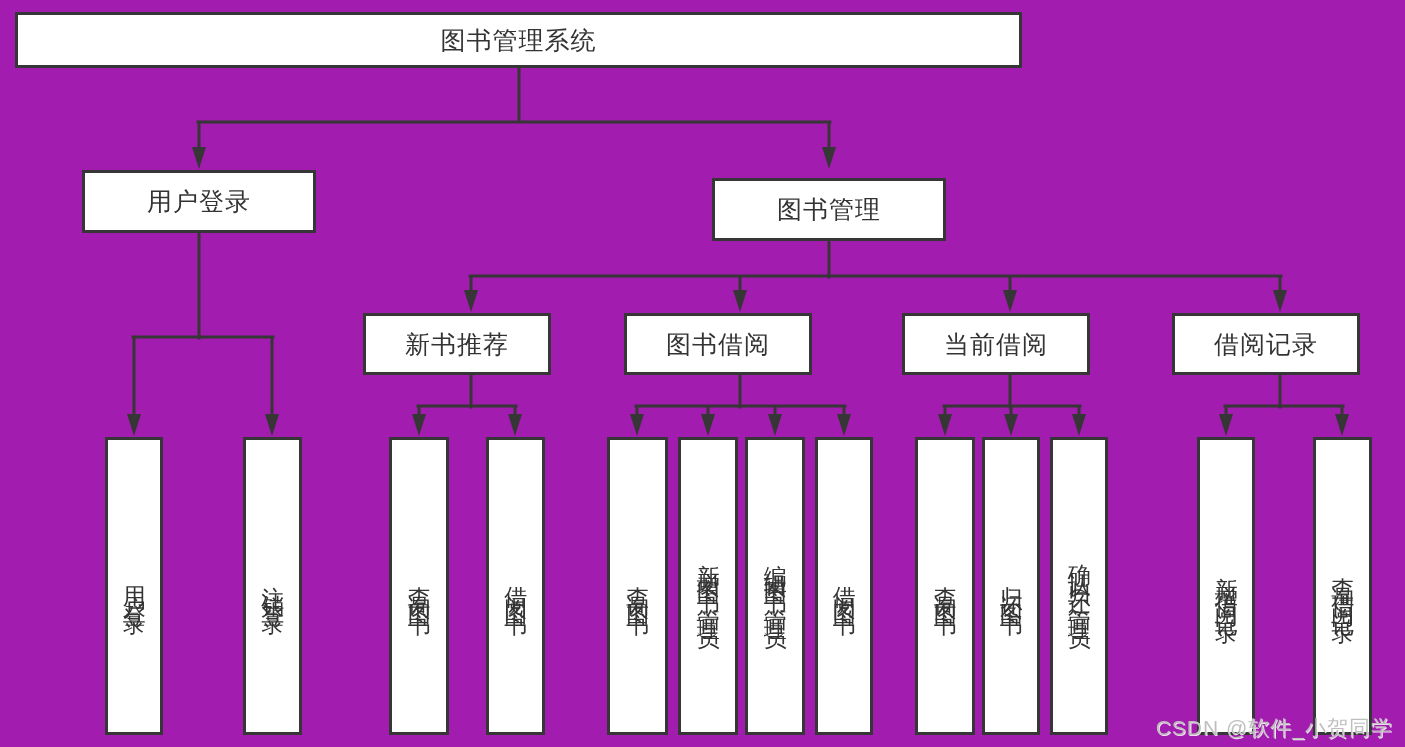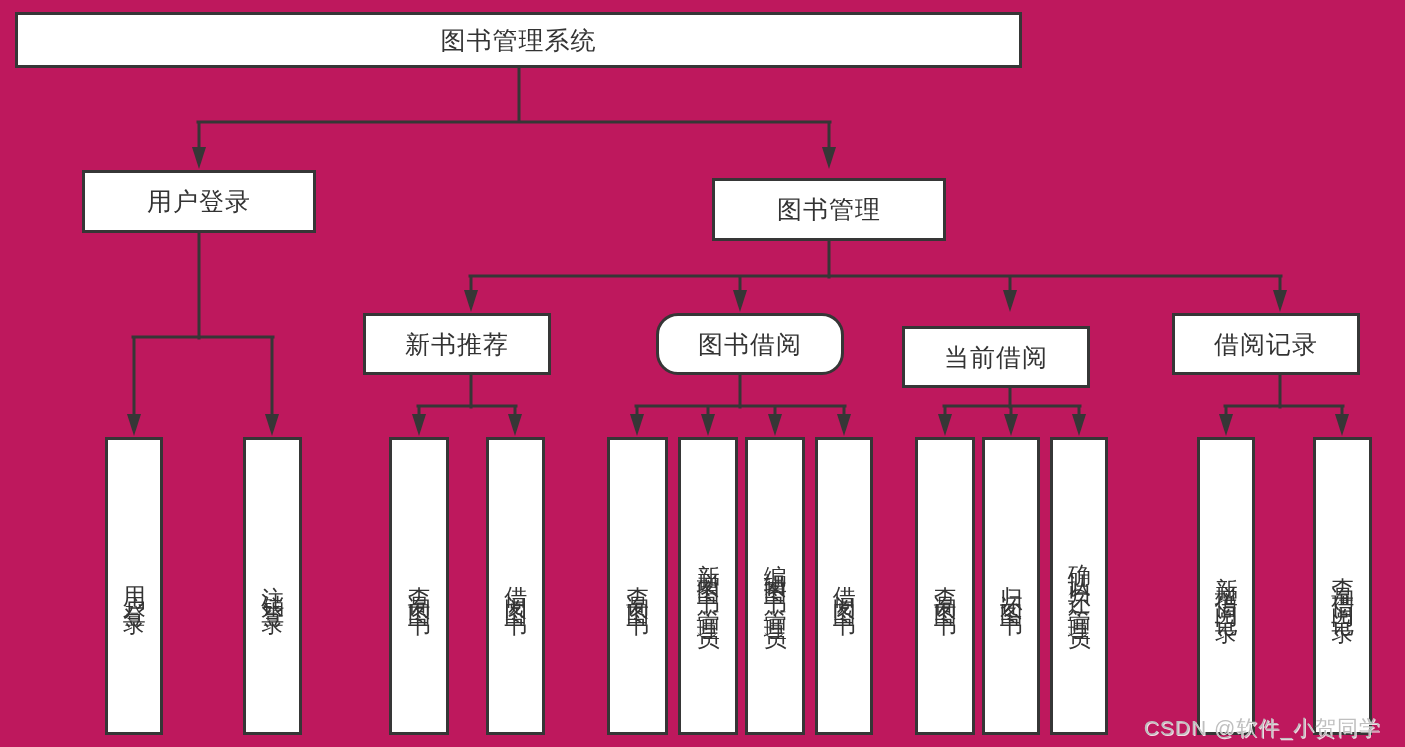--- a/index.html
+++ b/index.html
@@ -1,44 +1,44 @@
 <!DOCTYPE html>
 <html><head>
 <meta charset="utf-8">
 <style>
   html,body{margin:0;padding:0;background:#fff;}
   .canvas{
-    position:relative;width:1405px;height:747px;background:#be185d;overflow:hidden;
+    position:relative;width:1405px;height:747px;background:#a21caf;overflow:hidden;
     font-family:"Liberation Sans", sans-serif;color:#333333;
   }
   svg.connectors{position:absolute;left:0;top:0;z-index:0;}
   .node{
     position:absolute;box-sizing:border-box;background:#ffffff;
     border:3px solid #363636;display:flex;align-items:center;justify-content:center;z-index:1;
   }
   .h-label{font-size:25px;letter-spacing:1px;color:#333333;white-space:nowrap;}
   .v-label{
     writing-mode:vertical-rl;text-orientation:mixed;
     font-size:23px;letter-spacing:9px;line-height:1.1;color:#333333;
   }
   .root{left:15px;top:12px;width:1007px;height:56px;}
   .l2a{left:82px;top:170px;width:234px;height:63px;}
   .l2b{left:712px;top:178px;width:234px;height:63px;}
   .l3{top:313px;width:188px;height:62px;}
-  .l3a{left:363px;}.l3b{left:656px;border-radius:22px;}.l3c{left:902px;margin-top:13px;}.l3d{left:1172px;}
+  .l3a{left:363px;}.l3b{left:624px;}.l3c{left:902px;}.l3d{left:1172px;}
   .leaf{top:437px;height:298px;}
   .lf1{left:105px;width:58px;}  .lf2{left:243px;width:59px;}
   .lf3{left:389px;width:60px;}  .lf4{left:486px;width:59px;}
   .lf5{left:607px;width:61px;}  .lf6{left:678px;width:60px;}
   .lf7{left:745px;width:60px;}  .lf8{left:815px;width:58px;}
   .lf9{left:915px;width:60px;}  .lf10{left:982px;width:58px;}
   .lf11{left:1050px;width:58px;}
   .lf12{left:1197px;width:58px;} .lf13{left:1313px;width:59px;}
   .watermark{
-    position:absolute;top:714px;right:24px;z-index:5;
+    position:absolute;top:714px;right:12px;z-index:5;
     font-size:21px;letter-spacing:1px;color:#bfbfbf;
     text-shadow:1px 1px 0 rgba(255,255,255,0.85);white-space:nowrap;
   }
 </style>
 </head>
 <body>
 
 <div class="canvas">
 
   <svg class="connectors" width="1405" height="747" viewBox="0 0 1405 747">

